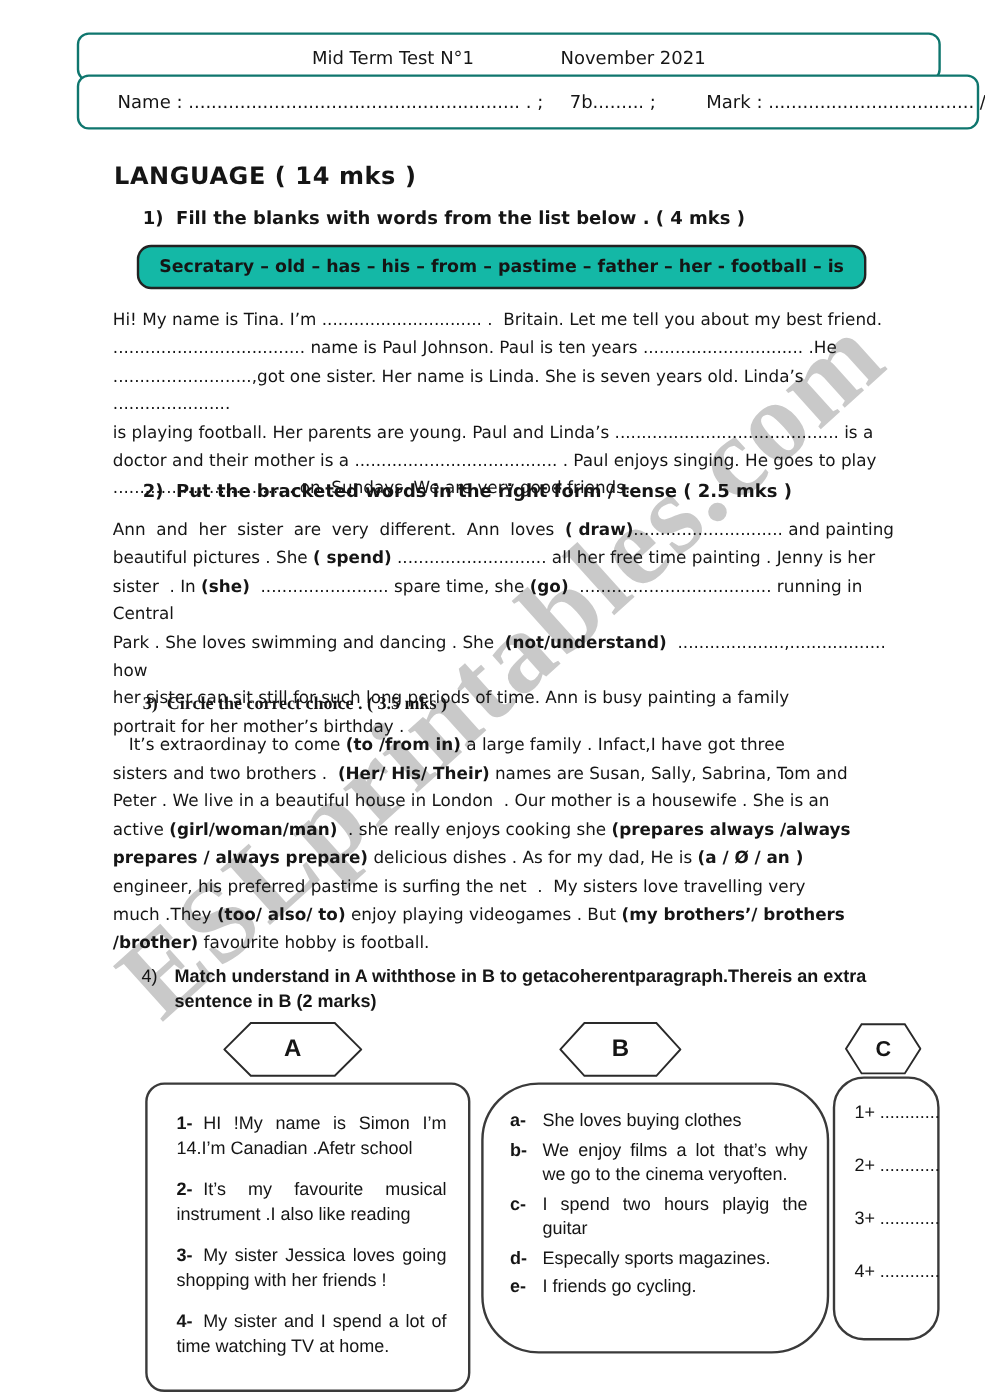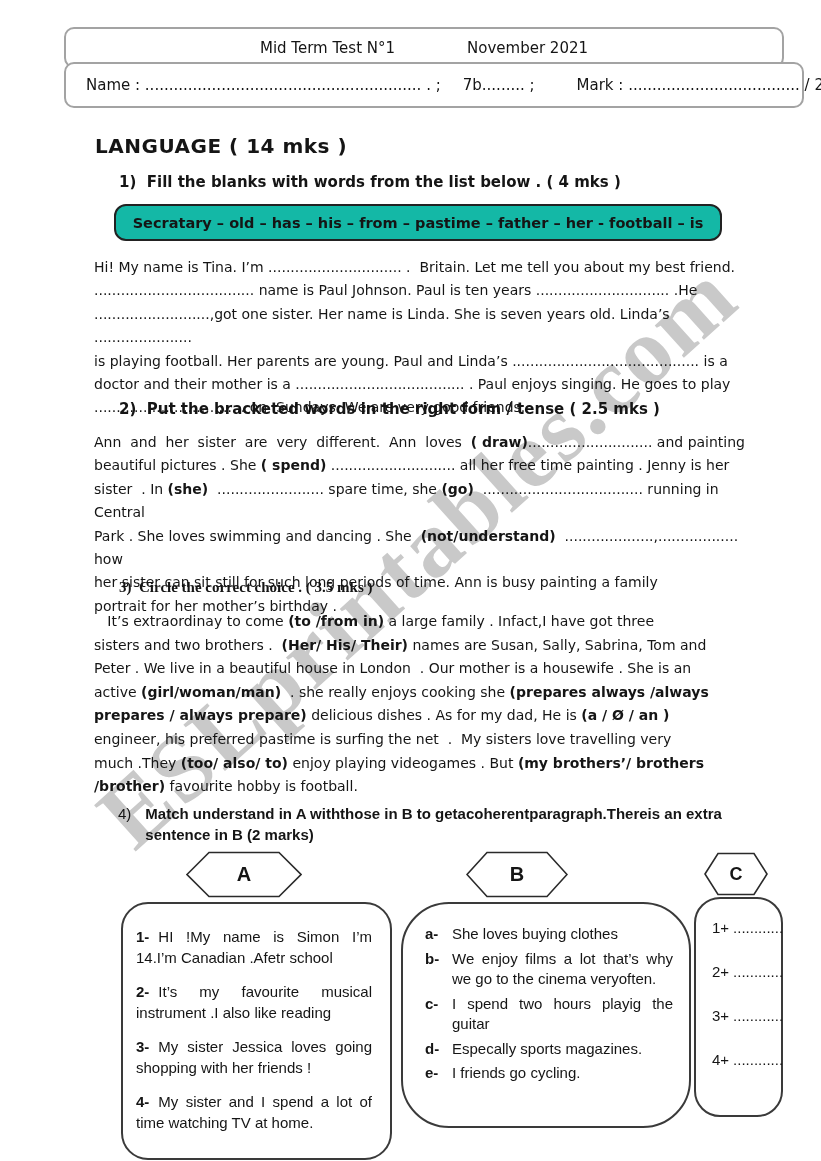--- a/index.html
+++ b/index.html
@@ -4,24 +4,24 @@
 <style>
   html,body{margin:0;padding:0;background:#ffffff;}
   .page{position:relative;width:821px;height:1161px;background:#fff;overflow:hidden;
         font-family:"DejaVu Sans",sans-serif;color:#151515;}
   
   .watermark{position:absolute;left:-48px;top:500px;width:930px;text-align:center;
         font-family:"Liberation Serif",serif;font-weight:700;font-size:95px;letter-spacing:2px;
         color:#8f8f8f;opacity:.48;transform:rotate(-42deg);z-index:0;white-space:nowrap;}
   .content{position:absolute;left:0;top:0;width:821px;height:1161px;z-index:1;}
   
-  .hdr-box{position:absolute;left:64px;width:716px;border:2px solid #a3a3a3;background:transparent;
+  .hdr-box{position:absolute;left:64px;width:716px;border:2px solid #0f766e;background:transparent;
         display:flex;align-items:center;font-size:15px;}
   .hdr-top{top:27px;height:37px;border-radius:10px;justify-content:center;gap:72px;}
-  .hdr-bottom{top:62px;height:42px;border-radius:10px;padding-left:20px;background:#fff;}
+  .hdr-bottom{top:62px;height:42px;border-radius:10px;padding-left:32px;background:#fff;}
   .hdr-bottom span{white-space:pre;}
   .gap1{margin-left:22px;} .gap2{margin-left:42px;}
   
   .section-title{position:absolute;left:95px;top:134px;font-size:20px;font-weight:700;letter-spacing:.5px;}
   .ex-head{position:absolute;left:119px;font-size:15px;font-weight:700;white-space:pre;}
   
   .word-bank{position:absolute;left:114px;top:204px;width:604px;height:33px;border:2px solid #222;
         border-radius:12px;display:flex;align-items:center;justify-content:center;
         font-weight:700;font-size:14.5px;background:#14b8a6;}
   
@@ -31,21 +31,21 @@
   .ex4-head{position:absolute;left:118px;top:803px;width:640px;display:flex;
         font-family:"Liberation Sans",sans-serif;font-size:15px;line-height:21px;}
   .ex4-num{margin-right:14px;flex:none;}
   .ex4-lines{font-weight:700;}
   .hex{position:absolute;z-index:3;}
   .hex svg{position:absolute;left:0;top:0;}
   .hex .hex-label{position:absolute;left:0;top:0;width:100%;height:100%;display:flex;align-items:center;
         justify-content:center;font-family:"Liberation Sans",sans-serif;font-weight:700;font-size:20px;}
   .match-box{position:absolute;border:2px solid #3a3a3a;background:transparent;z-index:2;
         font-family:"Liberation Sans",sans-serif;box-sizing:border-box;}
-  .box-a{left:121px;top:902px;width:271px;height:258px;border-radius:27px;padding:22px 18px 0 13px;}
+  .box-a{left:121px;top:902px;width:271px;height:258px;border-radius:16px;padding:22px 18px 0 24px;}
   .box-b{left:401px;top:902px;width:290px;height:226px;border-radius:48px;padding:20px 16px 0 22px;}
   .box-c{left:694px;top:897px;width:89px;height:220px;border-radius:26px;padding:20px 4px 0 16px;}
   .a-item{font-size:15px;line-height:21px;text-align:justify;margin-bottom:13px;}
   .a-item .item-num{font-weight:700;margin-right:9px;}
   .b-item{display:flex;font-size:15px;line-height:20.5px;margin-bottom:4px;}
   .b-item .item-num{font-weight:700;flex:none;width:27px;}
   .b-item .item-text{flex:1;text-align:justify;}
   .c-item{font-size:15px;margin-bottom:27px;white-space:pre;}
   .c-item .item-num{margin-right:4px;}
 </style>

